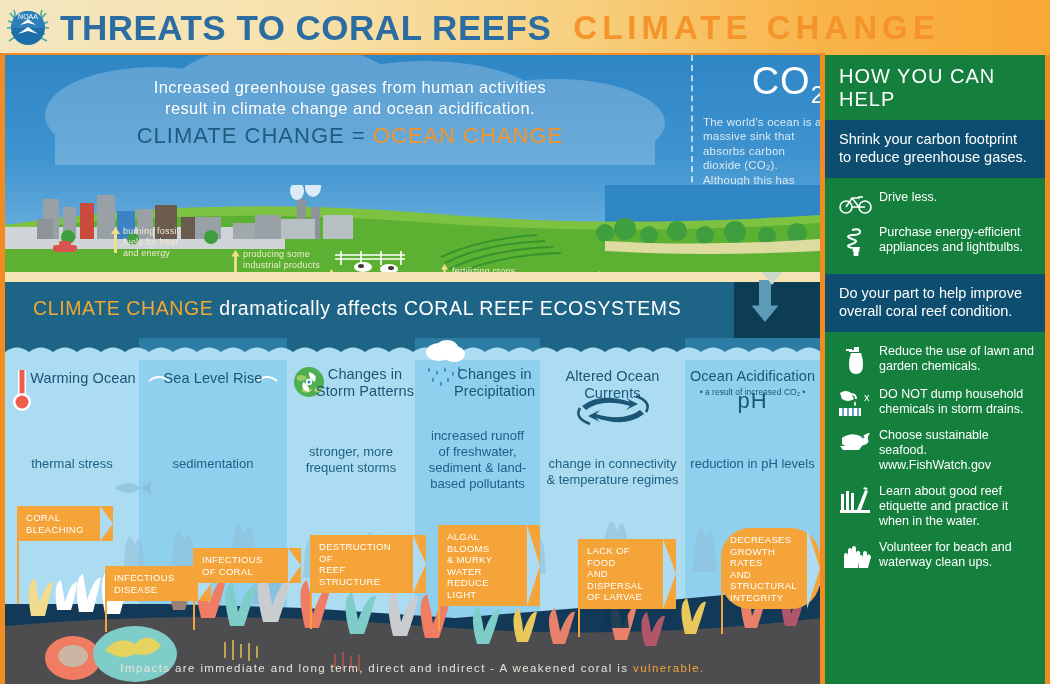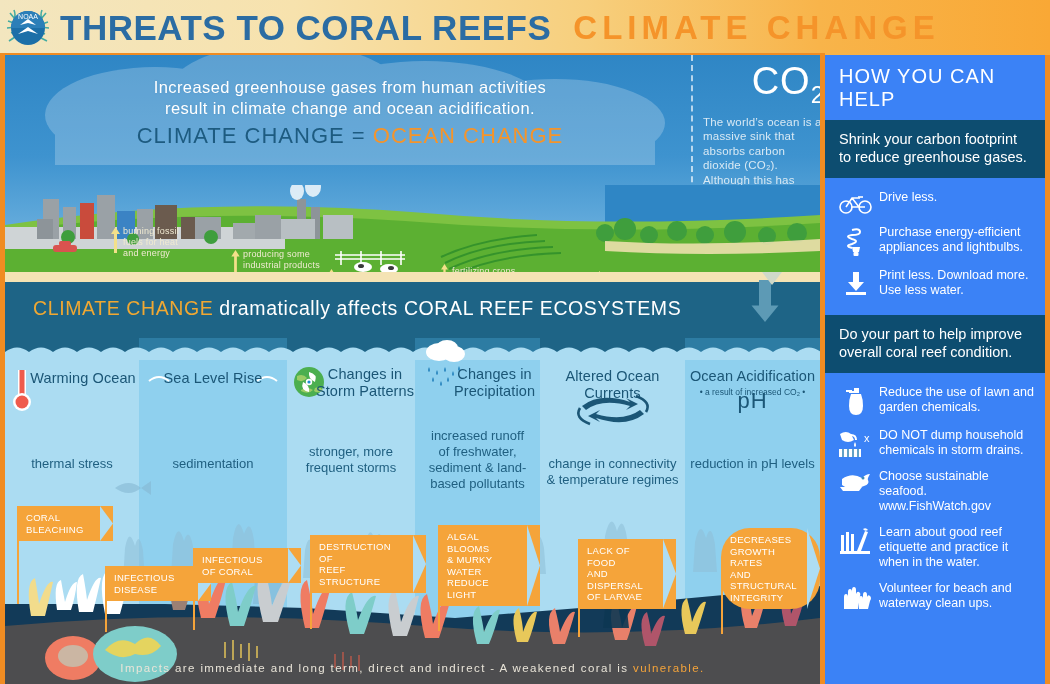--- a/index.html
+++ b/index.html
@@ -59,21 +59,21 @@
 
   
   .land { position:absolute; left:0; bottom:0; width:815px; height:95px; }
   .label-tag { position:absolute; color:#f0ead2; font-size:9px; line-height:11px; letter-spacing:.2px; white-space:nowrap;}
   .arrow-up { position:absolute; width:9px; }
 
   .sand-strip { position:absolute; left:5px; top:272px; width:815px; height:10px; background:#f4e3b4; }
 
   
   .midband {
-    position:absolute; left:5px; top:282px; width:815px; height:56px;
+    position:absolute; left:5px; top:282px; width:729px; height:56px;
     background:#1e6486;
   }
   .midband-text {
     position:absolute; left:28px; top:15px; font-size:19.5px; letter-spacing:.6px;
   }
   .mb-orange { color:#f0a832; }
   .mb-white { color:#ffffff; }
   .big-arrow { position:absolute; left:745px; top:280px; width:40px; height:45px; z-index:6; }
   .sky-arrow { position:absolute; left:752px; top:272px; }
 
@@ -95,21 +95,21 @@
   .flag-body { position:relative; background:#f5a43a; color:#ffffff;
     font-size:9.5px; line-height:11.5px; letter-spacing:.3px; padding:6px 20px 6px 9px; }
   .flag-notch { position:absolute; right:0; top:0; height:100%; width:13px;
     background:#aeddf3; clip-path:polygon(0 0,100% 50%,0 100%); }
   .flag-pole { position:absolute; width:2px; background:#f5a43a; }
   .floor-text { position:absolute; left:0; bottom:10px; width:815px; text-align:center;
      color:#e9e4d8; font-size:11.5px; letter-spacing:1.4px; z-index:30; }
   .ft-orange { color:#f5a43a; }
 
   
-  .sidebar { position:absolute; left:825px; top:55px; width:220px; height:629px; background:#3b82f6; }
+  .sidebar { position:absolute; left:825px; top:55px; width:220px; height:629px; background:#15803d; }
   .sb-title { padding:10px 14px 9px 14px; color:#ffffff; font-size:20px; letter-spacing:1px; }
   .sb-callout { background:#0d4d70; color:#ffffff; padding:10px 14px 12px 14px;
      font-size:14.5px; line-height:18px; }
   .sb-list { padding:12px 10px 6px 10px; }
   .sb-item { display:flex; align-items:flex-start; margin-bottom:11px; }
   .sb-icon { width:42px; flex:none; display:flex; justify-content:center; padding-top:2px; }
   .sb-text { color:#ffffff; font-size:12.5px; line-height:15px; padding-left:2px; }
 
   svg { display:block; }
 </style>
@@ -595,29 +595,20 @@
             <g stroke="#ffffff" stroke-width="2" fill="none">
               <path d="M6 3 q8 -2 8 2 q0 3 -8 3 q-8 1 0 4 q8 2 0 5 q-8 2 0 4"></path>
             </g>
             <path d="M6 20 h8 l-1 5 h-6 z" fill="#ffffff"></path>
             <rect x="7.5" y="25" width="5" height="4" rx="1" fill="#ffffff"></rect>
           </svg>
         </span>
         <span class="sb-text">Purchase energy-efficient appliances and lightbulbs.</span>
       </div>
 
-      <div class="sb-item">
-        <span class="sb-icon">
-          <svg width="24" height="26" viewBox="0 0 24 26">
-            <path d="M9 2 h6 v10 h5 l-8 9 l-8 -9 h5 z" fill="#ffffff"></path>
-            <rect x="2" y="22" width="20" height="3" fill="#ffffff"></rect>
-          </svg>
-        </span>
-        <span class="sb-text">Print less. Download more. Use less water.</span>
-      </div>
     </div>
 
     <div class="sb-callout">Do your part to help improve overall coral reef condition.</div>
 
     <div class="sb-list">
       <div class="sb-item">
         <span class="sb-icon">
           <svg width="22" height="30" viewBox="0 0 22 30">
             <path d="M9 1 h5 v3 h-5 z M4 4 h10 v2 h-10 z" fill="#ffffff"></path>
             <path d="M1 3 h6 v2 h-6 z" fill="#ffffff"></path>

